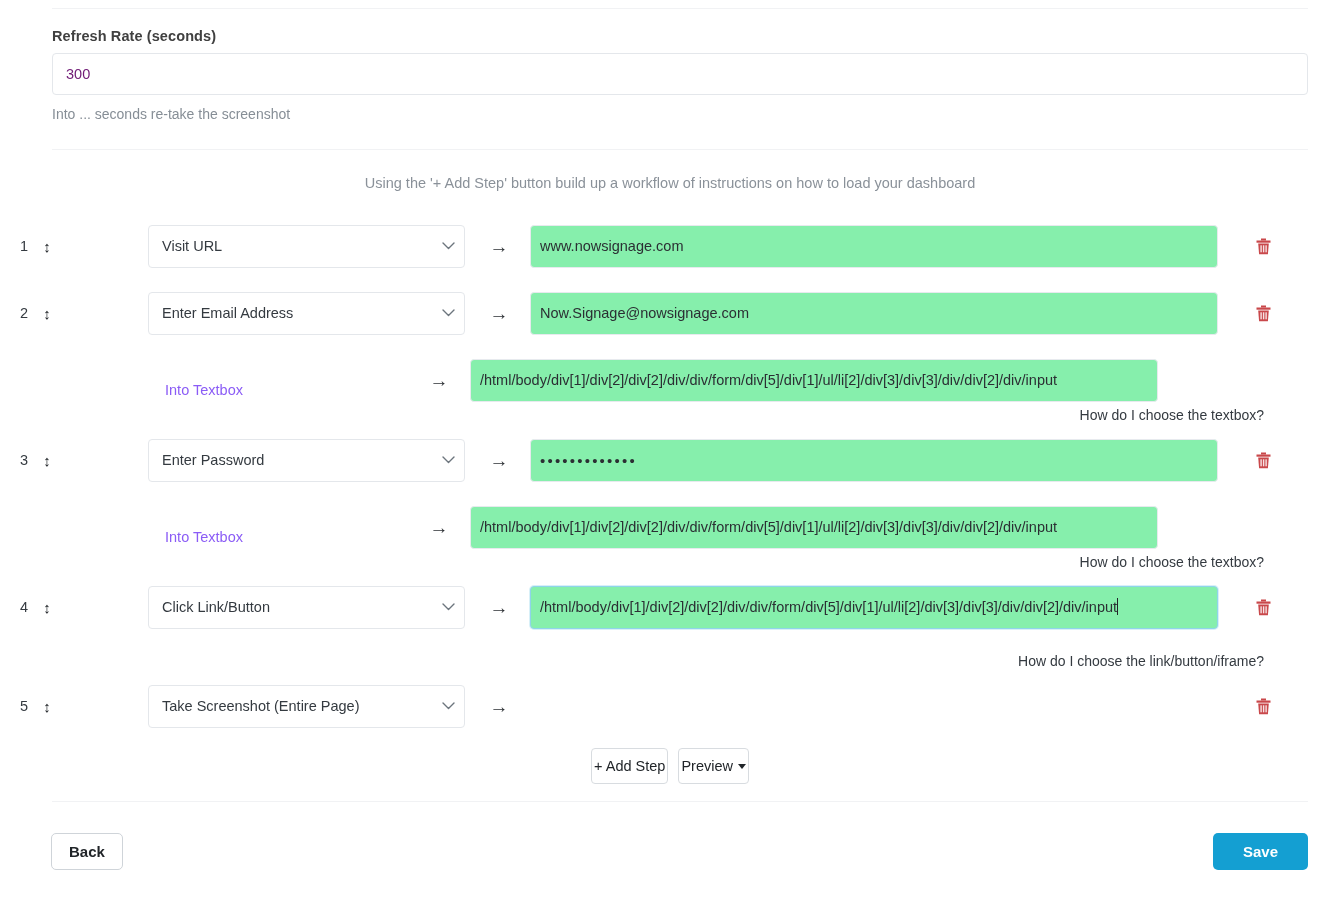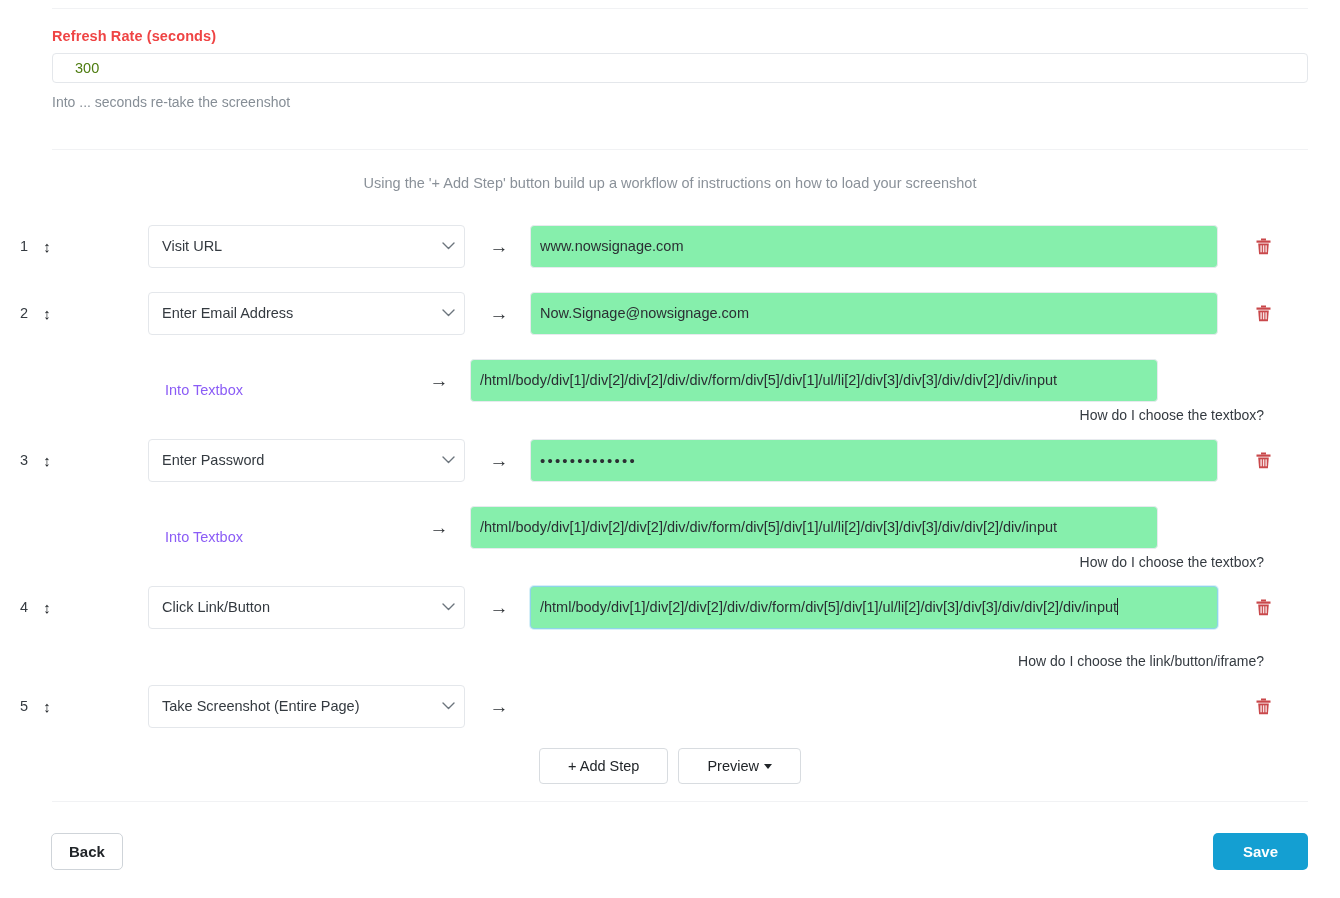--- a/index.html
+++ b/index.html
@@ -23,34 +23,34 @@
     left: 52px; top: 8px;
     width: 1256px; height: 1px;
     background: #f1f2f4;
   }
 
   
   .refresh-block { position: absolute; left: 52px; top: 28px; width: 1256px; }
   .field-label {
     font-size: 14.5px;
     font-weight: bold;
-    color: #ef4444;
+    color: #404040;
     letter-spacing: .1px;
     margin-bottom: 9px;
   }
   .text-input {
     width: 100%;
-    height: 30px;
+    height: 42px;
     border: 1px solid #e4e7eb;
     border-radius: 4px;
     background: #fff;
     font-family: "Liberation Sans", sans-serif;
     font-size: 14.5px;
-    color: #4d7c0f;
-    padding: 0 22px;
+    color: #701a75;
+    padding: 0 13px;
     line-height: 36px;
     outline: none;
   }
   .help-text {
     margin-top: 11px;
     font-size: 14px;
     color: #868e96;
   }
 
   
@@ -208,21 +208,21 @@
     justify-content: center;
     gap: 10px;
   }
   .btn {
     border: 1px solid #d8dce0;
     border-radius: 4px;
     background: #fff;
     font-family: "Liberation Sans", sans-serif;
     font-size: 14.5px;
     color: #212529;
-    padding: 8px 28px;
+    padding: 8px 2px;
     cursor: pointer;
     line-height: 18px;
     white-space: nowrap;
   }
   .btn .caret-down {
     display: inline-block;
     margin-left: 5px;
     border-left: 4px solid transparent;
     border-right: 4px solid transparent;
     border-top: 5px solid #212529;
@@ -270,21 +270,21 @@
   <div class="top-rule"></div>
 
   <div class="refresh-block">
     <div class="field-label">Refresh Rate (seconds)</div>
     <input class="text-input" type="text" value="300" style="">
     <div class="help-text">Into ... seconds re-take the screenshot</div>
   </div>
 
   <div class="mid-rule"></div>
 
-  <div class="workflow-intro">Using the '+ Add Step' button build up a workflow of instructions on how to load your screenshot</div>
+  <div class="workflow-intro">Using the '+ Add Step' button build up a workflow of instructions on how to load your dashboard</div>
 
   <div class="steps" id="steps-root">
       <div class="step-row">
         <div class="step-num">1</div>
         <div class="drag-handle">↕</div>
         <div class="select-wrap">
           <div class="select-box">Visit URL</div>
           <span class="chev"><svg width="13" height="8" viewBox="0 0 13 8">
               <path d="M1 1 L6.5 6.5 L12 1" fill="none" stroke="#6c757d" stroke-width="1.4" stroke-linecap="round" stroke-linejoin="round"></path>
             </svg></span>

